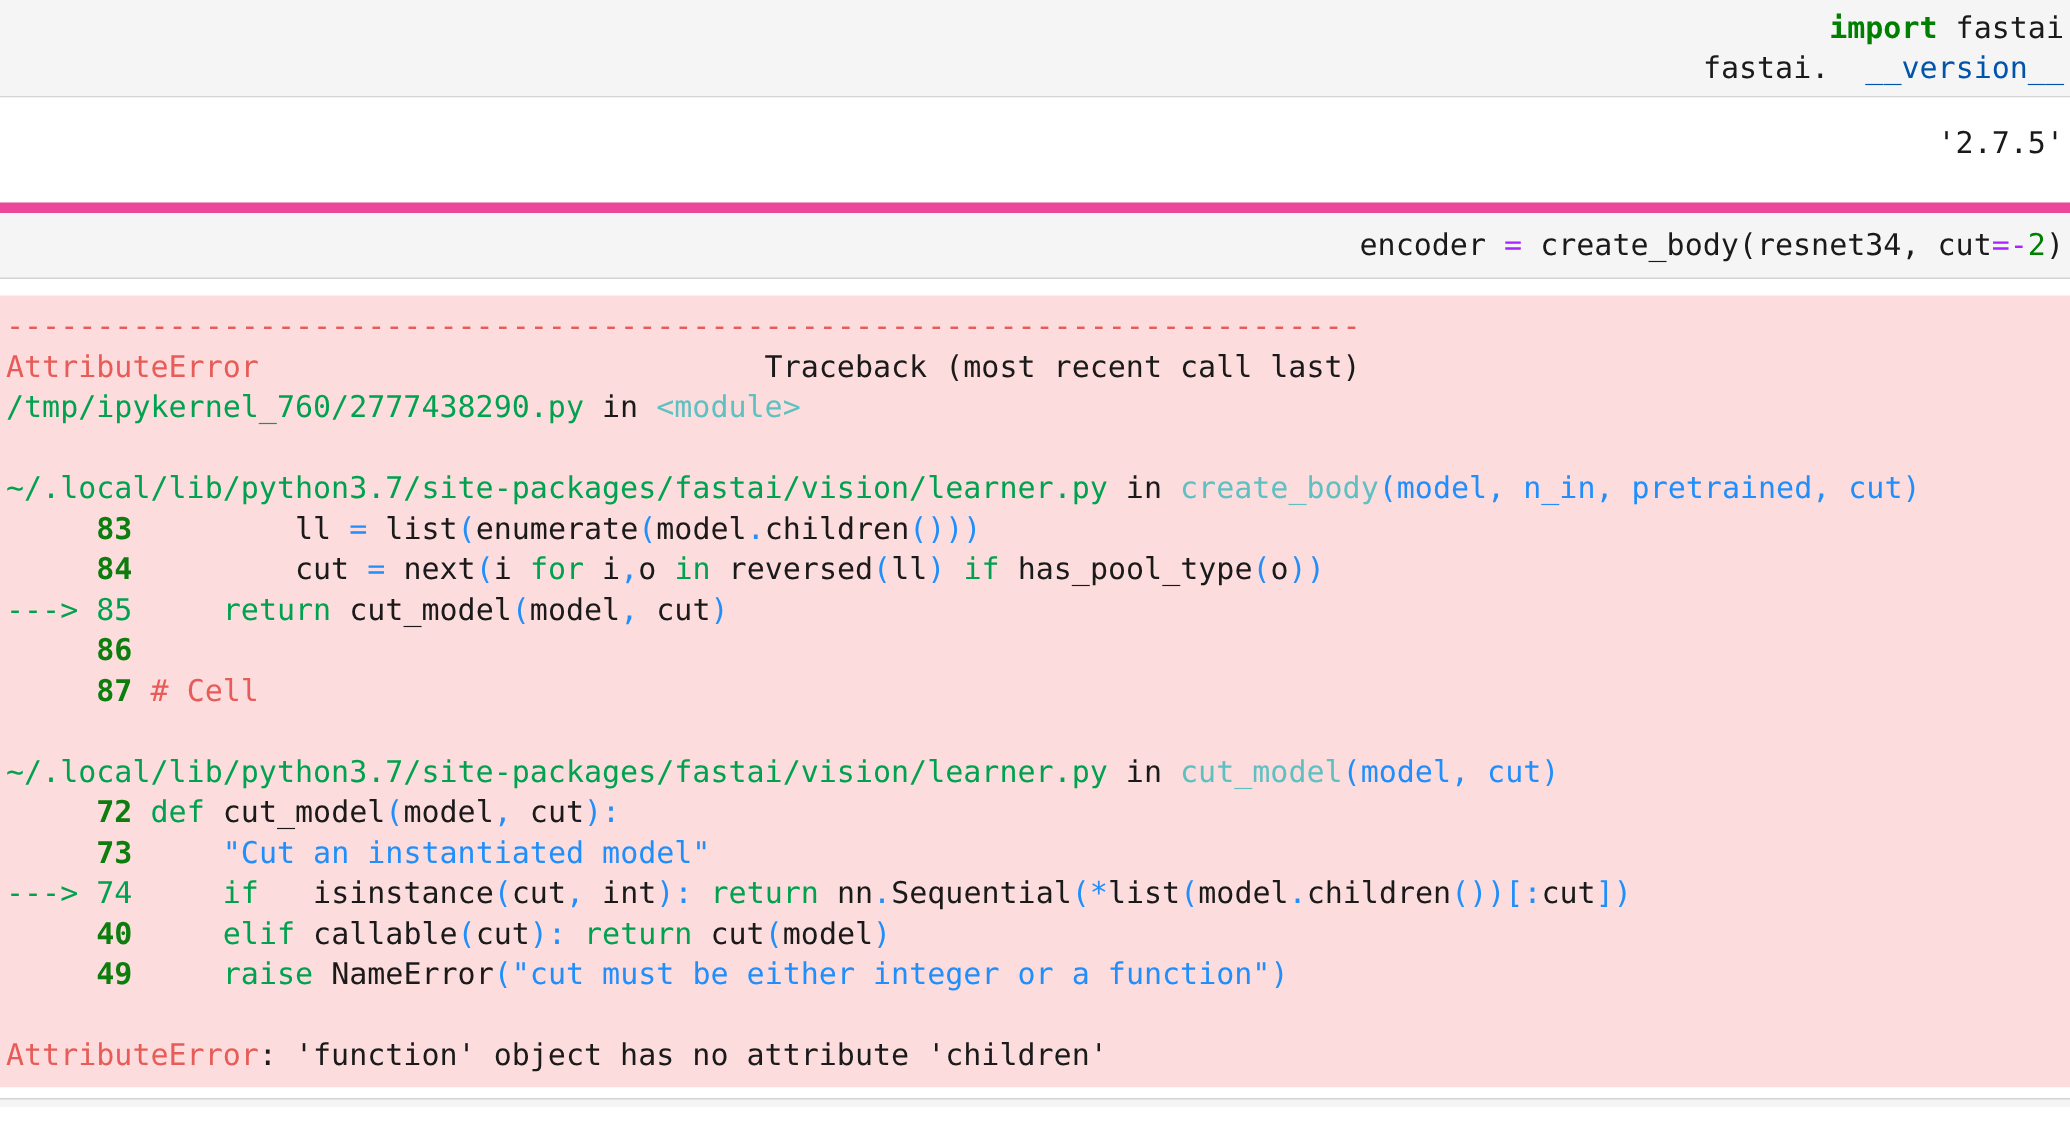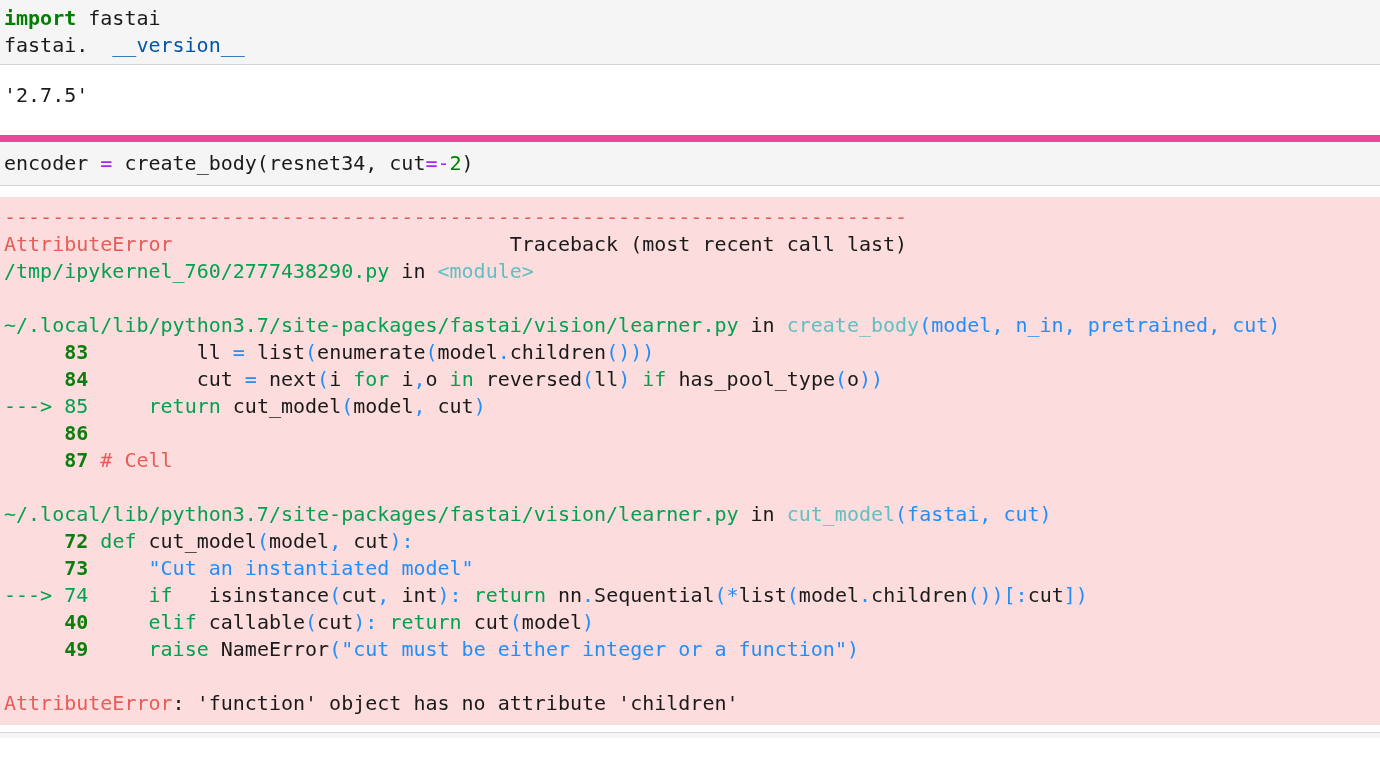--- a/index.html
+++ b/index.html
@@ -7,23 +7,24 @@
     width:1380px;height:758px;overflow:hidden;
     font-family:"DejaVu Sans Mono","Liberation Mono",monospace;
     font-size:20px;color:#1a1a1a;
   }
   .nb{width:1380px;height:758px;}
   .cl{height:27px;line-height:27px;white-space:pre;}
   .cell{
     background:#f5f5f5;
     border-bottom:1px solid #d4d4d4;
     padding:5px 4px 5px 4px;
+    text-align:right;
   }
   .cell.c2{border-top:7px solid #ec4899;padding:8px 4px;}
-  .out{background:#ffffff;padding:17px 4px 26px 4px;}
+  .out{background:#ffffff;padding:17px 4px 26px 4px;text-align:right;}
   .gap{height:11px;background:#ffffff;}
   .err{
     background:#fcdcdc;
     padding:7px 4px 8px 4px;
   }
   .gap2{height:7px;background:#ffffff;}
   .nextcell{height:5px;background:#f5f5f5;border-top:1px solid #d4d4d4;}
   
   .t-k{color:#008000;font-weight:bold;}
   .t-o{color:#aa22ff;}
@@ -61,21 +62,21 @@
       <div class="cl"><span class="t-r">AttributeError</span><span>                            Traceback (most recent call last)</span></div>
       <div class="cl"><span class="t-g">/tmp/ipykernel_760/2777438290.py</span><span> in </span><span class="t-c">&lt;module&gt;</span></div>
       <div class="cl">&nbsp;</div>
       <div class="cl"><span class="t-g">~/.local/lib/python3.7/site-packages/fastai/vision/learner.py</span><span> in </span><span class="t-c">create_body</span><span class="t-b">(model, n_in, pretrained, cut)</span></div>
       <div class="cl"><span class="t-gb">     83</span><span>         ll </span><span class="t-b">=</span><span> list</span><span class="t-b">(</span><span>enumerate</span><span class="t-b">(</span><span>model</span><span class="t-b">.</span><span>children</span><span class="t-b">()))</span></div>
       <div class="cl"><span class="t-gb">     84</span><span>         cut </span><span class="t-b">=</span><span> next</span><span class="t-b">(</span><span>i </span><span class="t-g">for</span><span> i</span><span class="t-b">,</span><span>o </span><span class="t-g">in</span><span> reversed</span><span class="t-b">(</span><span>ll</span><span class="t-b">)</span><span> </span><span class="t-g">if</span><span> has_pool_type</span><span class="t-b">(</span><span>o</span><span class="t-b">))</span></div>
       <div class="cl"><span class="t-g">---&gt; 85</span><span>     </span><span class="t-g">return</span><span> cut_model</span><span class="t-b">(</span><span>model</span><span class="t-b">,</span><span> cut</span><span class="t-b">)</span></div>
       <div class="cl"><span class="t-gb">     86</span></div>
       <div class="cl"><span class="t-gb">     87</span><span> </span><span class="t-r"># Cell</span></div>
       <div class="cl">&nbsp;</div>
-      <div class="cl"><span class="t-g">~/.local/lib/python3.7/site-packages/fastai/vision/learner.py</span><span> in </span><span class="t-c">cut_model</span><span class="t-b">(fastai, cut)</span></div>
+      <div class="cl"><span class="t-g">~/.local/lib/python3.7/site-packages/fastai/vision/learner.py</span><span> in </span><span class="t-c">cut_model</span><span class="t-b">(model, cut)</span></div>
       <div class="cl"><span class="t-gb">     72</span><span> </span><span class="t-g">def</span><span> cut_model</span><span class="t-b">(</span><span>model</span><span class="t-b">,</span><span> cut</span><span class="t-b">):</span></div>
       <div class="cl"><span class="t-gb">     73</span><span>     </span><span class="t-b">"Cut an instantiated model"</span></div>
       <div class="cl"><span class="t-g">---&gt; 74</span><span>     </span><span class="t-g">if</span><span>   isinstance</span><span class="t-b">(</span><span>cut</span><span class="t-b">,</span><span> int</span><span class="t-b">):</span><span> </span><span class="t-g">return</span><span> nn</span><span class="t-b">.</span><span>Sequential</span><span class="t-b">(*</span><span>list</span><span class="t-b">(</span><span>model</span><span class="t-b">.</span><span>children</span><span class="t-b">())[:</span><span>cut</span><span class="t-b">])</span></div>
       <div class="cl"><span class="t-gb">     40</span><span>     </span><span class="t-g">elif</span><span> callable</span><span class="t-b">(</span><span>cut</span><span class="t-b">):</span><span> </span><span class="t-g">return</span><span> cut</span><span class="t-b">(</span><span>model</span><span class="t-b">)</span></div>
       <div class="cl"><span class="t-gb">     49</span><span>     </span><span class="t-g">raise</span><span> NameError</span><span class="t-b">(</span><span class="t-b">"cut must be either integer or a function"</span><span class="t-b">)</span></div>
       <div class="cl">&nbsp;</div>
       <div class="cl"><span class="t-r">AttributeError</span><span>: 'function' object has no attribute 'children'</span></div>
     </div>
 
   <div class="gap2"></div>

